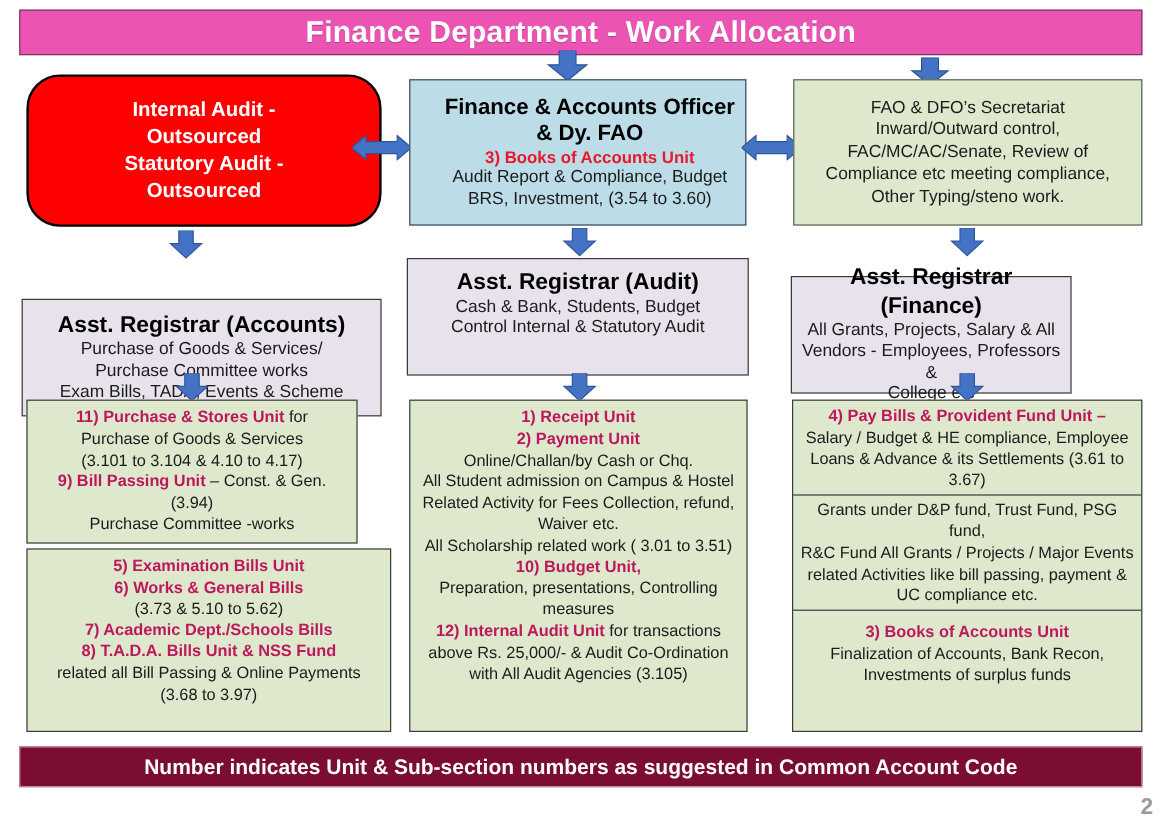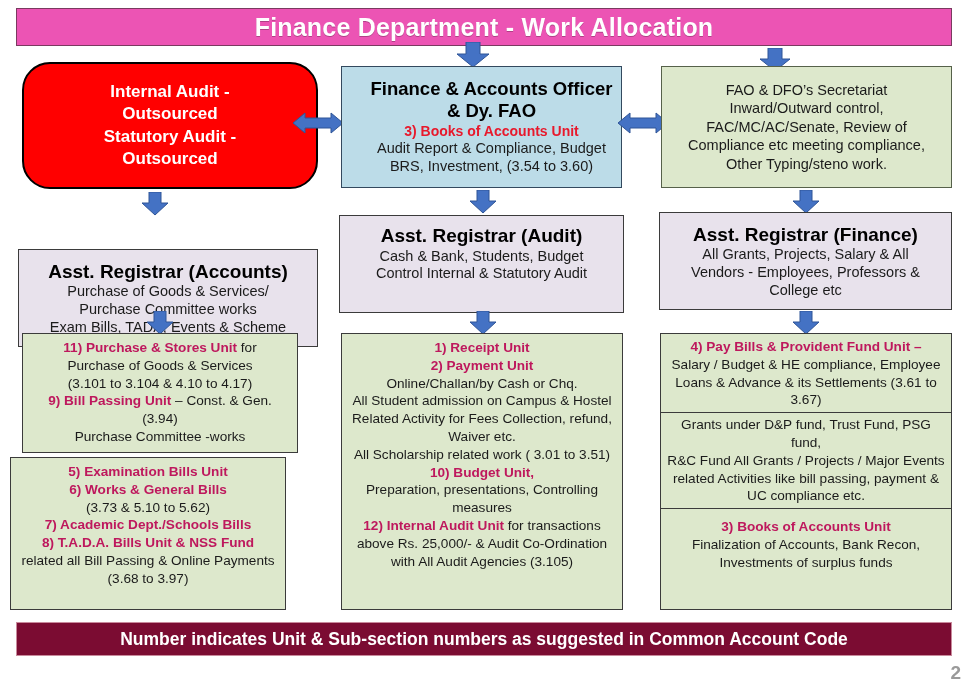--- a/index.html
+++ b/index.html
@@ -174,21 +174,21 @@
   </div>
 
   <div class="box box-lav" style="left:339px; top:215px; width:285px; height:98px;">
     <div class="box-inner" style="justify-content:flex-start; padding-top:8px;">
       <span class="ln head">Asst. Registrar (Audit)</span>
       <span class="ln body">Cash &amp; Bank,   Students,  Budget</span>
       <span class="ln body">Control Internal &amp; Statutory Audit</span>
     </div>
   </div>
 
-  <div class="box box-lav" style="left:659px; top:212px; width:293px; height:98px;">
+  <div class="box box-lav" style="left:659px; top:230px; width:234px; height:98px;">
     <div class="box-inner" style="justify-content:center;">
       <span class="ln head">Asst. Registrar (Finance)</span>
       <span class="ln body">All Grants, Projects, Salary &amp; All</span>
       <span class="ln body">Vendors - Employees, Professors &amp;</span>
       <span class="ln body">College etc</span>
     </div>
   </div>
 
   <div class="arrow" style="left:145px; top:311px; width:30px; height:24px;">
     <svg width="30" height="24" viewBox="0 0 30 24">
@@ -209,21 +209,21 @@
   <div class="box box-detail" style="left:22px; top:333px; width:276px; height:120px;">
     <div class="box-inner" id="accounts-top">
         <span class="ln"><span class="r">11) Purchase  &amp; Stores  Unit </span><span class="b">for</span></span>
         <span class="ln"><span class="b">Purchase of Goods &amp; Services</span></span>
         <span class="ln"><span class="b">(3.101 to 3.104  &amp; 4.10  to 4.17)</span></span>
         <span class="ln"><span class="r">9) Bill Passing Unit </span><span class="b">– Const. &amp; Gen. (3.94)</span></span>
         <span class="ln"><span class="b">Purchase Committee  -works</span></span>
       </div>
   </div>
 
-  <div class="box box-detail" style="left:10px; top:457px; width:276px; height:153px;">
+  <div class="box box-detail" style="left:22px; top:457px; width:304px; height:153px;">
     <div class="box-inner" id="accounts-bottom">
         <span class="ln"><span class="r">5) Examination  Bills Unit</span></span>
         <span class="ln"><span class="r">6) Works  &amp; General Bills</span></span>
         <span class="ln"><span class="b">(3.73 &amp; 5.10  to 5.62)</span></span>
         <span class="ln"><span class="r">7) Academic  Dept./Schools  Bills</span></span>
         <span class="ln"><span class="r">8) T.A.D.A.  Bills Unit  &amp; NSS Fund</span></span>
         <span class="ln"><span class="b">related all Bill  Passing &amp; Online Payments</span></span>
         <span class="ln"><span class="b">(3.68 to 3.97)</span></span>
       </div>
   </div>

